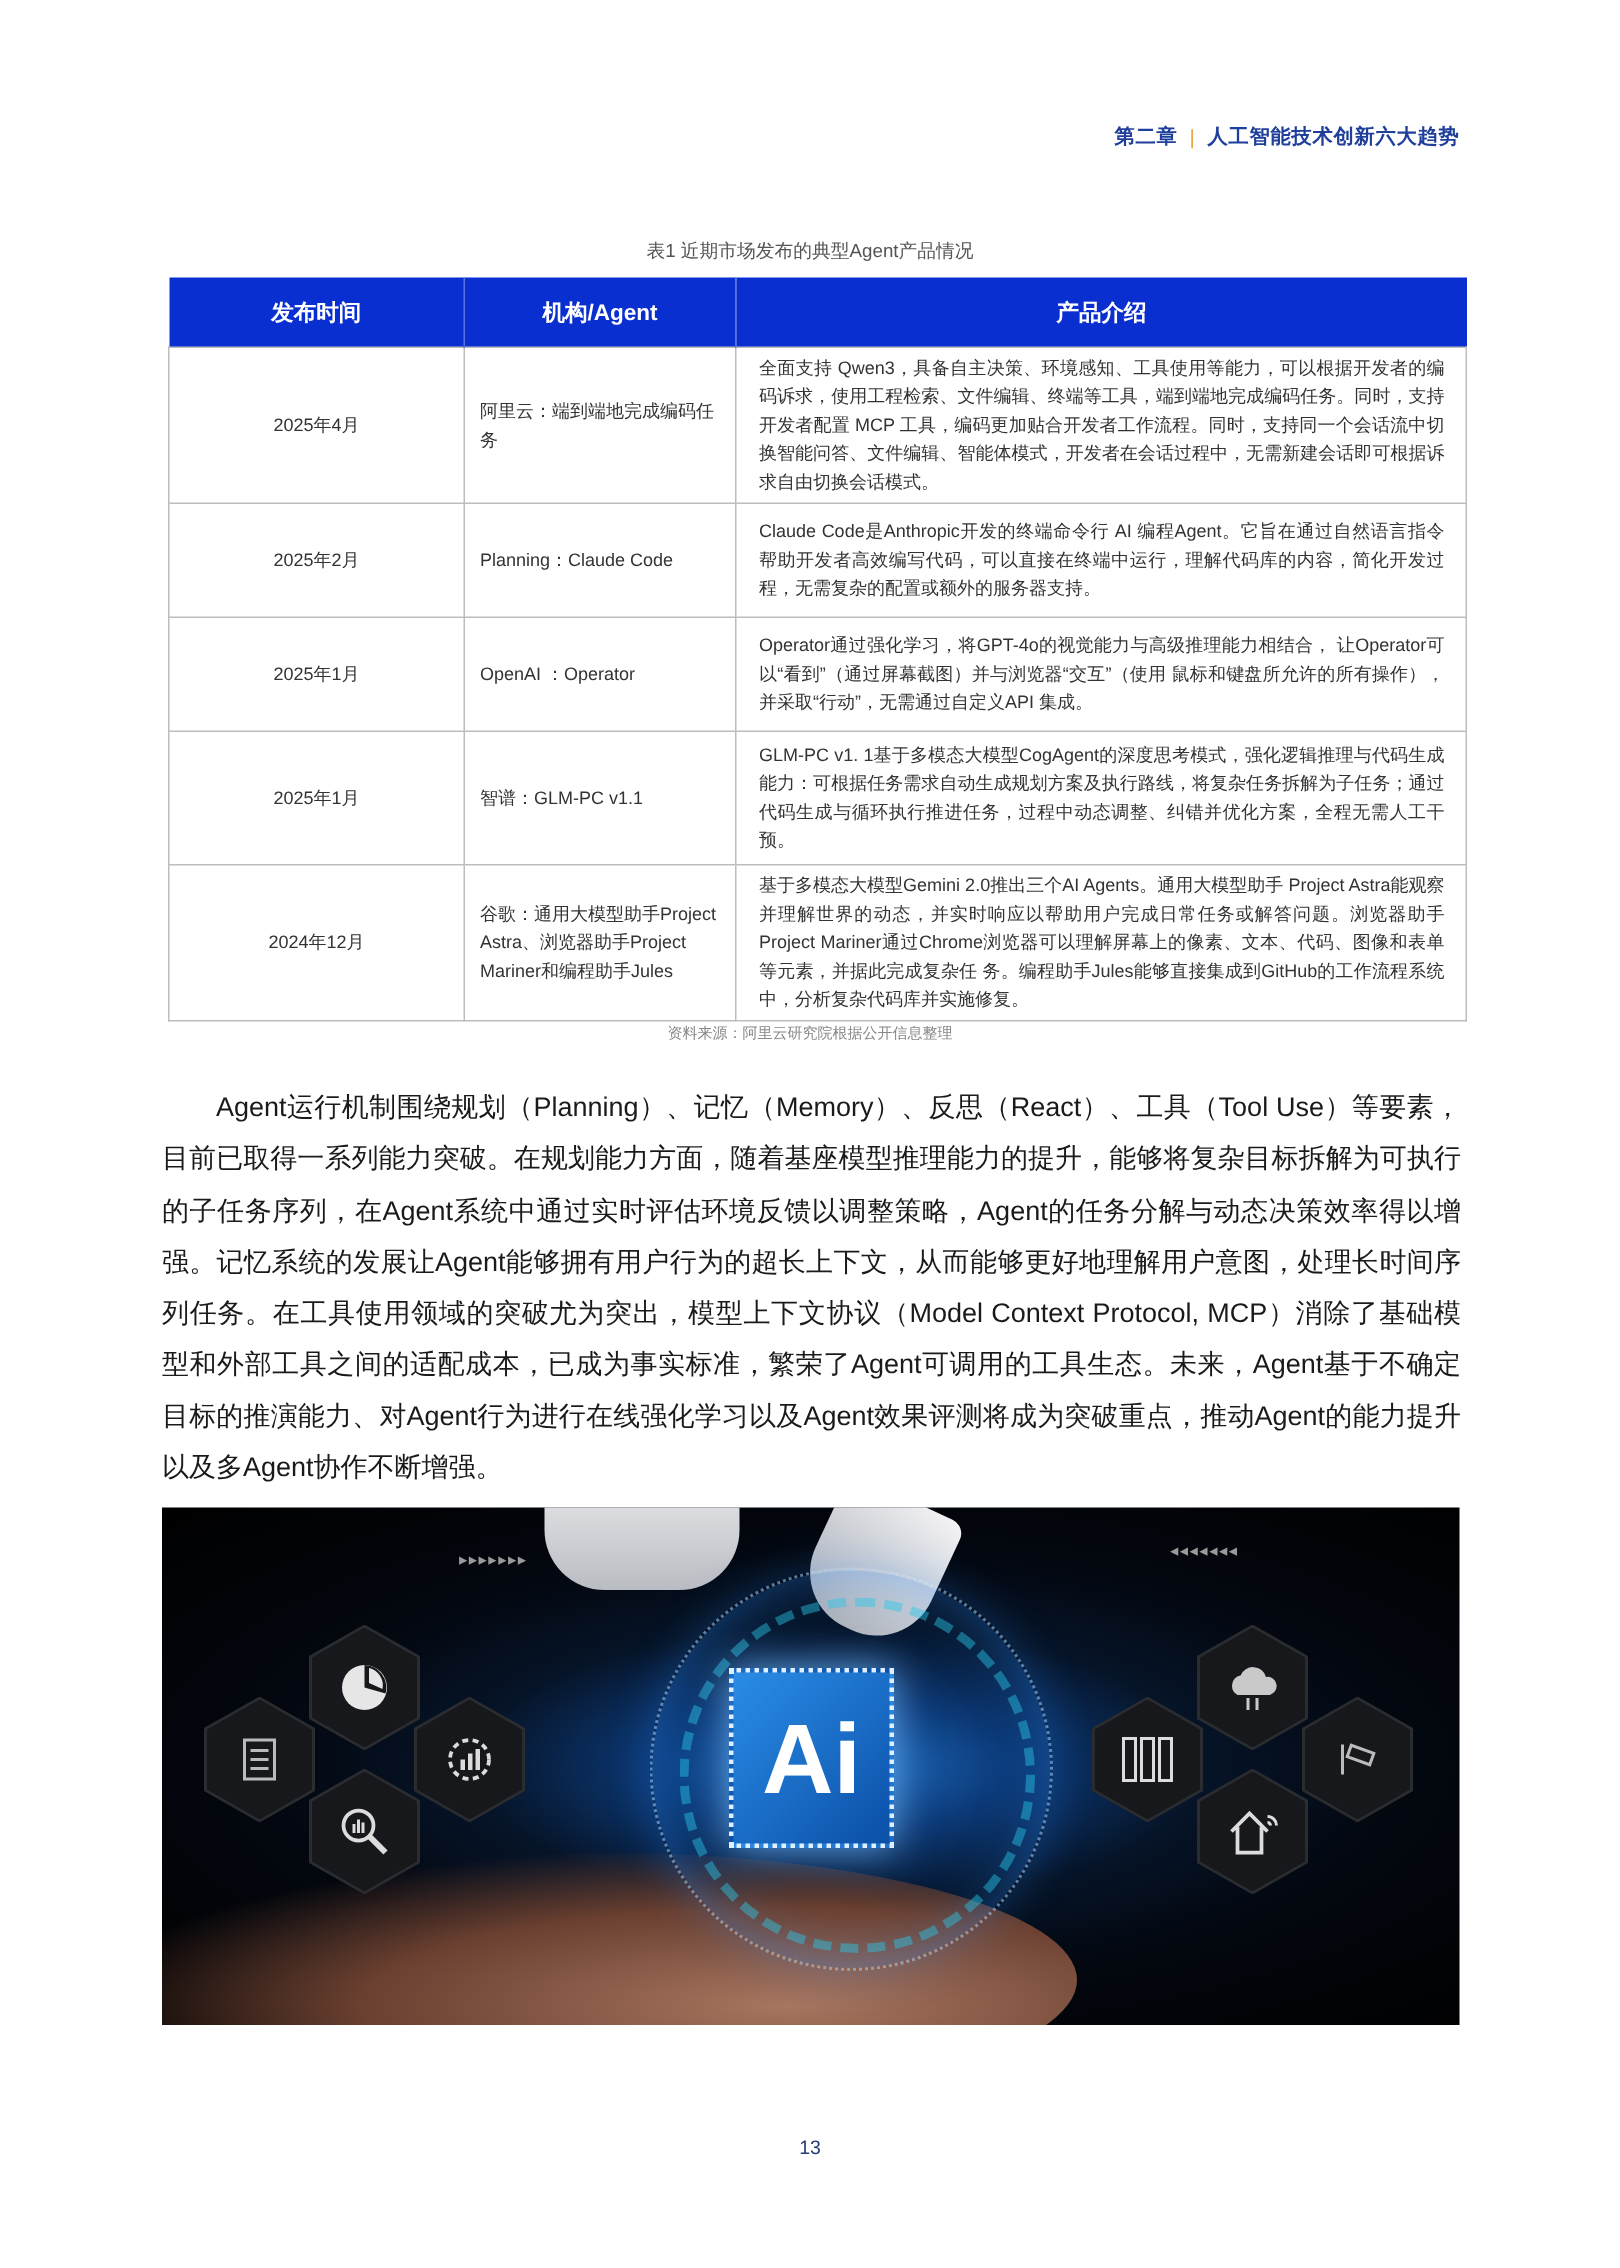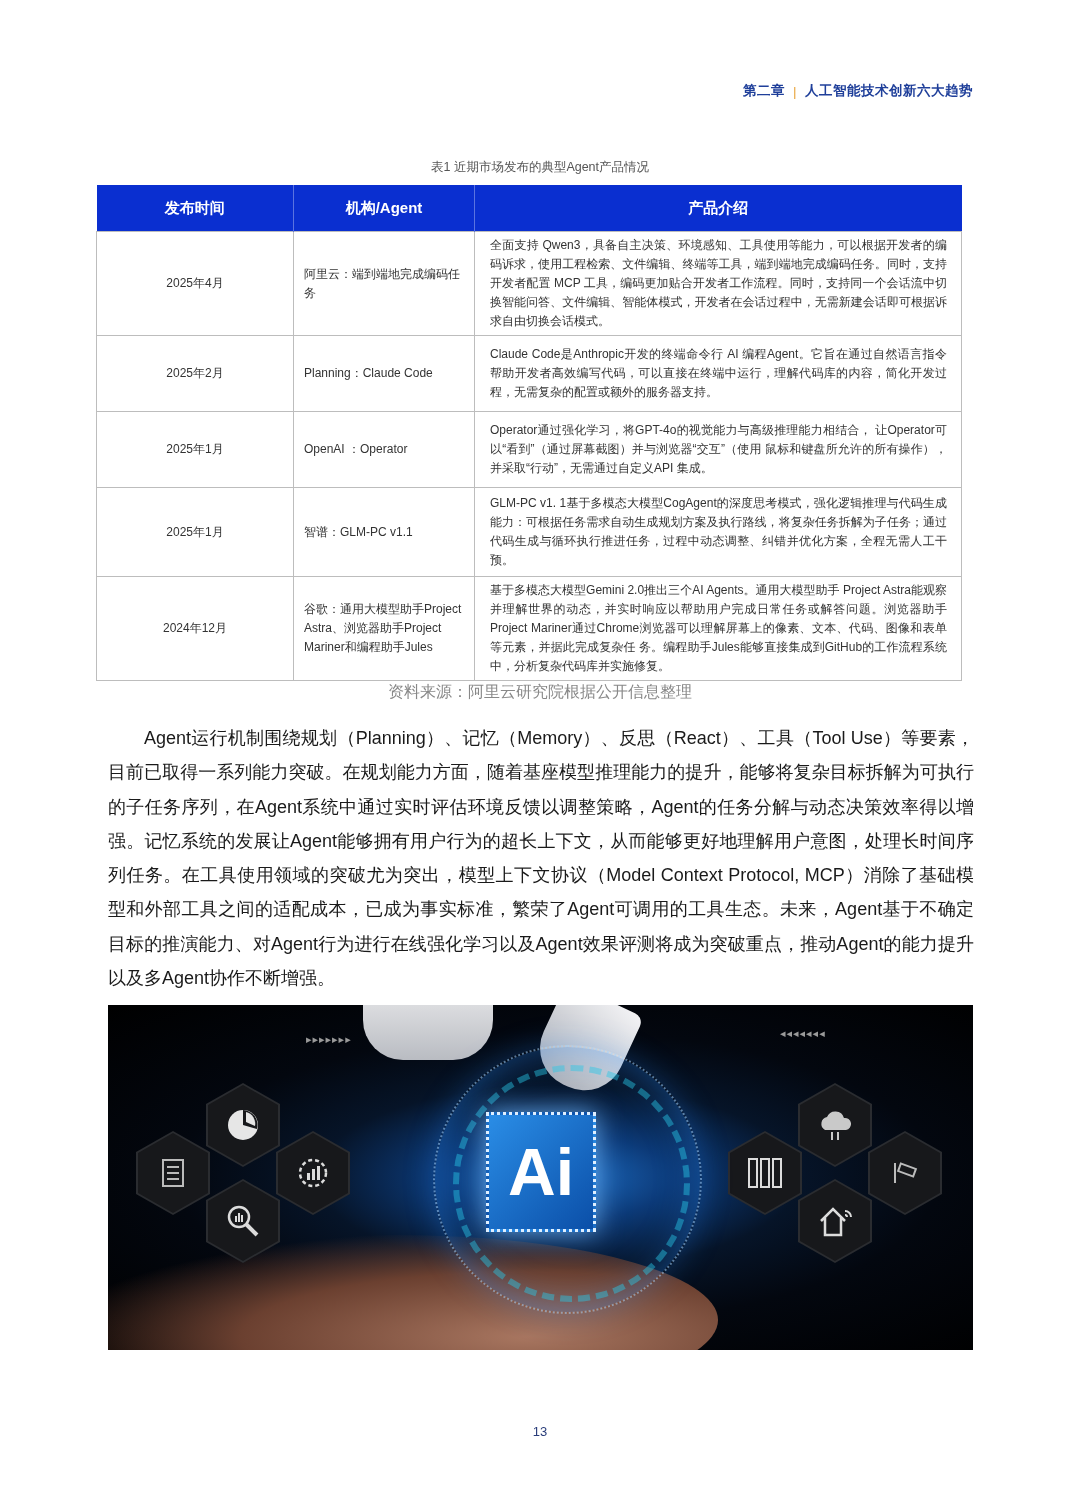--- a/index.html
+++ b/index.html
@@ -10,37 +10,37 @@
   .header {
     position: absolute; right: 107px; top: 82px; font-size: 13.5px; font-weight: bold;
     color: #1f3f9a; letter-spacing: 0.5px; display: flex; align-items: center;
   }
   .header .sep { color: #e8a33a; margin: 0 8px; font-weight: normal; }
   .caption {
     position: absolute; left: 0; right: 0; top: 159px; text-align: center;
     font-size: 12.5px; color: #555555;
   }
   table.prod {
-    position: absolute; left: 96px; top: 185px; width: 865px;
+    position: absolute; left: 112px; top: 185px; width: 865px;
     border-collapse: collapse; table-layout: fixed;
   }
   table.prod th {
     background: #0a2fd0; color: #ffffff; font-weight: bold; font-size: 15px;
     height: 44px; border-right: 1px solid #5a73e0; text-align: center;
   }
   table.prod th:last-child { border-right: none; }
   table.prod td {
     border: 1px solid #bdbdbd; font-size: 12px; color: #333333; vertical-align: middle;
   }
   table.prod td.date { text-align: center; }
   table.prod td.org { padding: 0 10px; line-height: 19px; }
   table.prod td.desc { padding: 4px 14px 4px 15px; line-height: 19px; text-align: justify; }
   .source {
     position: absolute; left: 0; right: 0; top: 682px; text-align: center;
-    font-size: 16px; color: #888888;
+    font-size: 10px; color: #888888;
   }
   .body-text {
     position: absolute; left: 108px; top: 721px; width: 866px;
     font-size: 18px; line-height: 34.3px; color: #1a1a1a; text-align: justify;
     text-indent: 2em;
   }
   .hero {
     position: absolute; left: 108px; top: 1005px; width: 865px; height: 345px;
     background: radial-gradient(ellipse at 52% 50%, #1f6fc6 0%, #0c3a78 18%, #061428 38%, #03070f 60%, #000000 100%);
     overflow: hidden;

